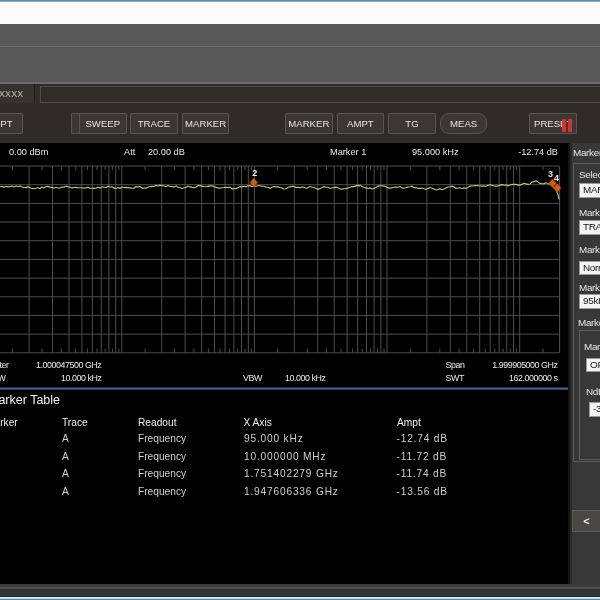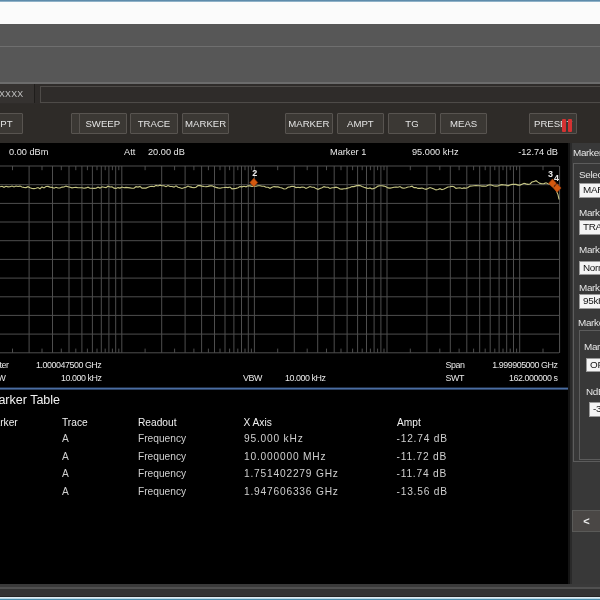--- a/index.html
+++ b/index.html
@@ -37,21 +37,21 @@
   <div class="abs" style="left:0;top:103.5px;width:600px;height:39.5px;background:#2e2b28;"></div>
 <div class="btn" style="left:-24.6px;">AMPT</div>
 <div class="btn" style="left:27.0px;margin-left:44px;">BW</div>
 <div class="btn" style="left:79px;">SWEEP</div>
 <div class="btn" style="left:130.2px;">TRACE</div>
 <div class="btn" style="left:181.8px;">MARKER</div>
 <div class="btn" style="left:233.4px;margin-top:48px;">PEAK</div>
 <div class="btn" style="left:285.0px;">MARKER</div>
 <div class="btn" style="left:336.6px;">AMPT</div>
 <div class="btn" style="left:388.2px;">TG</div>
-<div class="btn" style="left:439.8px;">MEAS</div>
+<div class="btn" style="left:439.8px;border-radius:9px;">MEAS</div>
 <div class="btn" style="left:491.4px;margin-left:38px;">PRESET</div>
   <div class="abs" style="left:561.5px;top:118.7px;width:4.2px;height:13.6px;background:#d43232;border-radius:1px;"></div>
   <div class="abs" style="left:567.5px;top:118.7px;width:4.2px;height:13.6px;background:#d43232;border-radius:1px;"></div>
 
 <svg width="568" height="441" viewBox="0 0 568 441" xmlns="http://www.w3.org/2000/svg" style="position:absolute;left:0;top:143px;" font-family="Liberation Sans, sans-serif">
 <rect x="0" y="0" width="568" height="441" fill="#000000"></rect>
 <g fill="#e9e9e9" font-size="9.2px">
 <text x="-15" y="11.5">Ref</text>
 <text x="9" y="11.5">0.00 dBm</text>
 <text x="124" y="11.5">Att</text>

